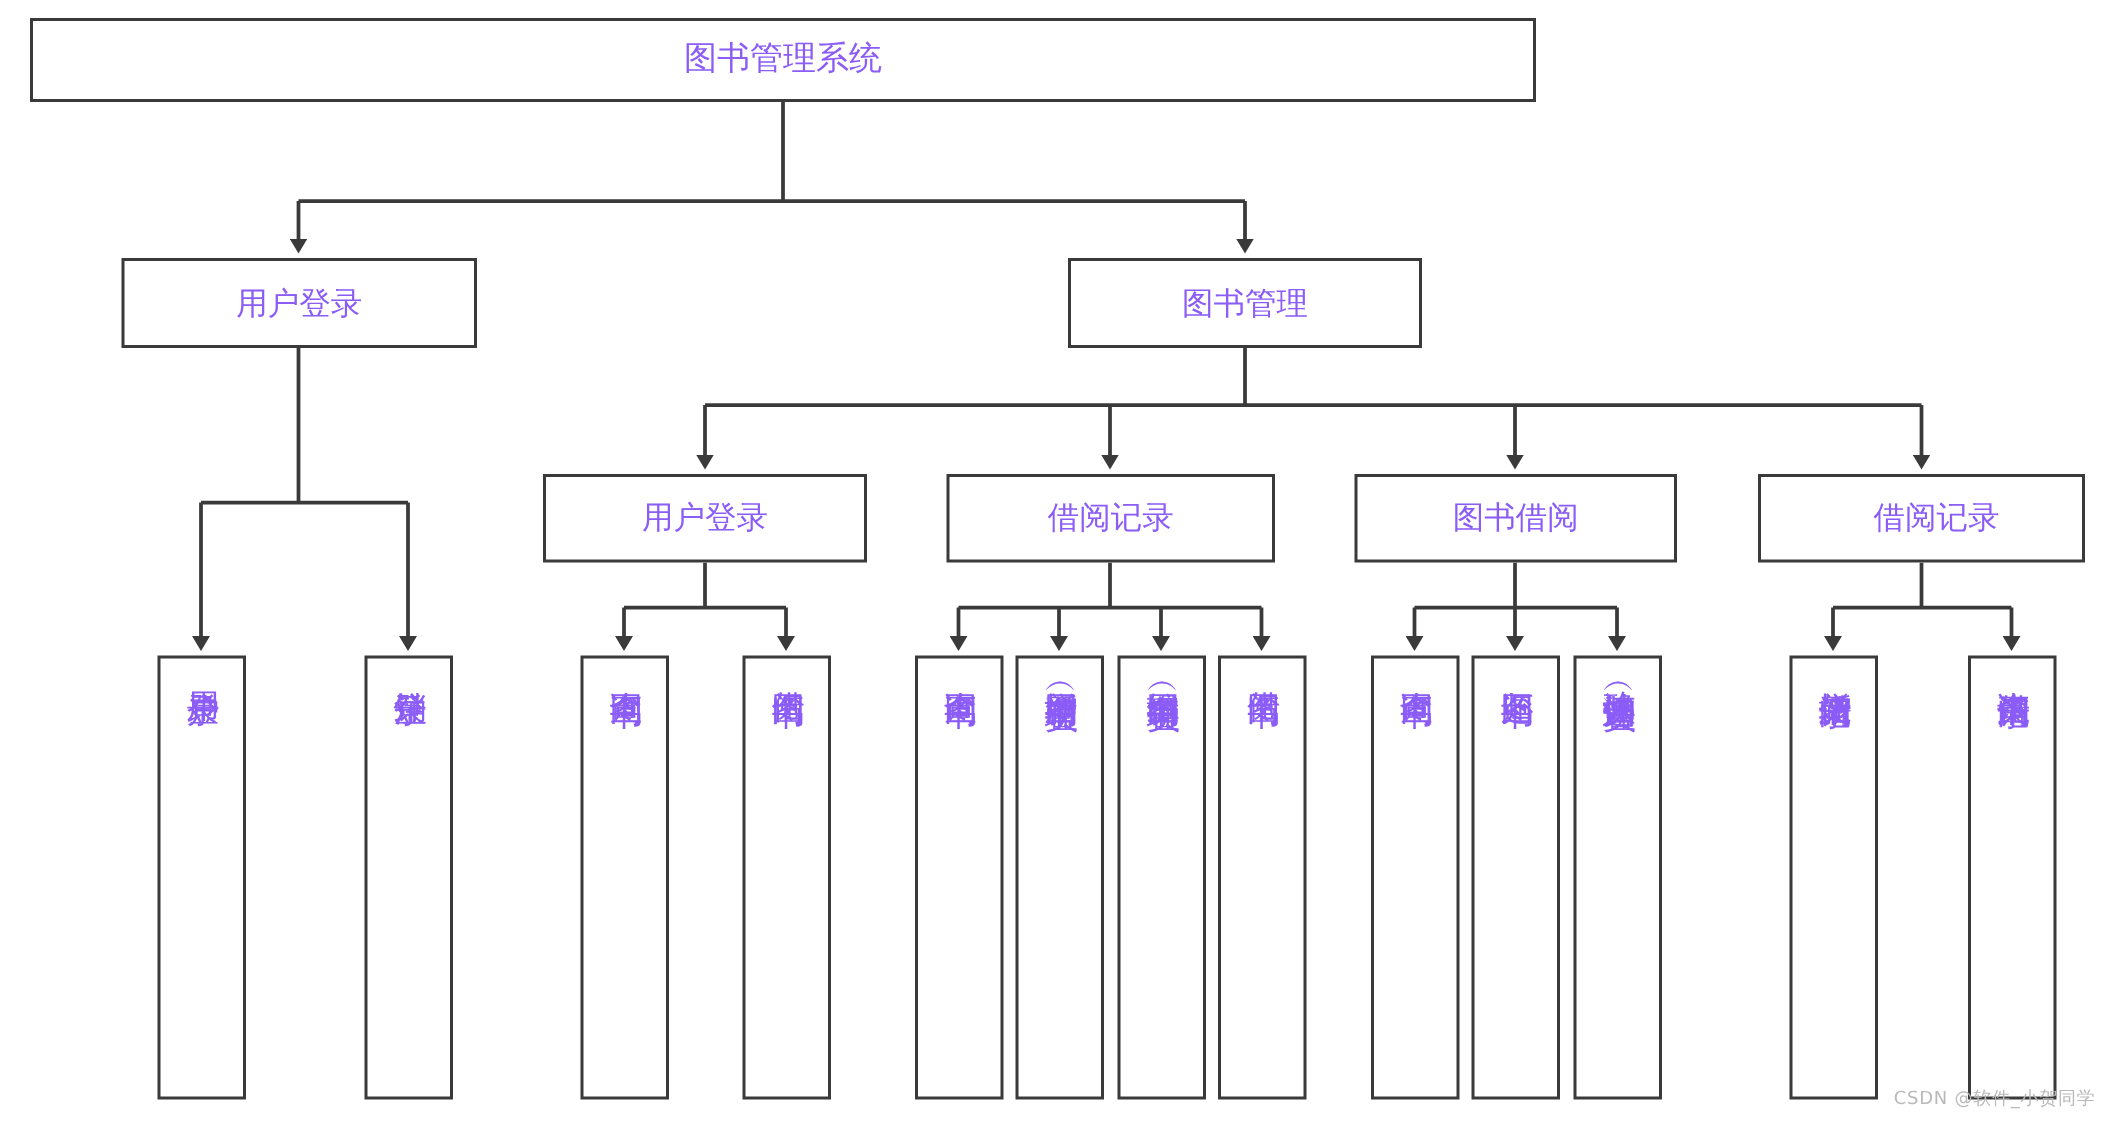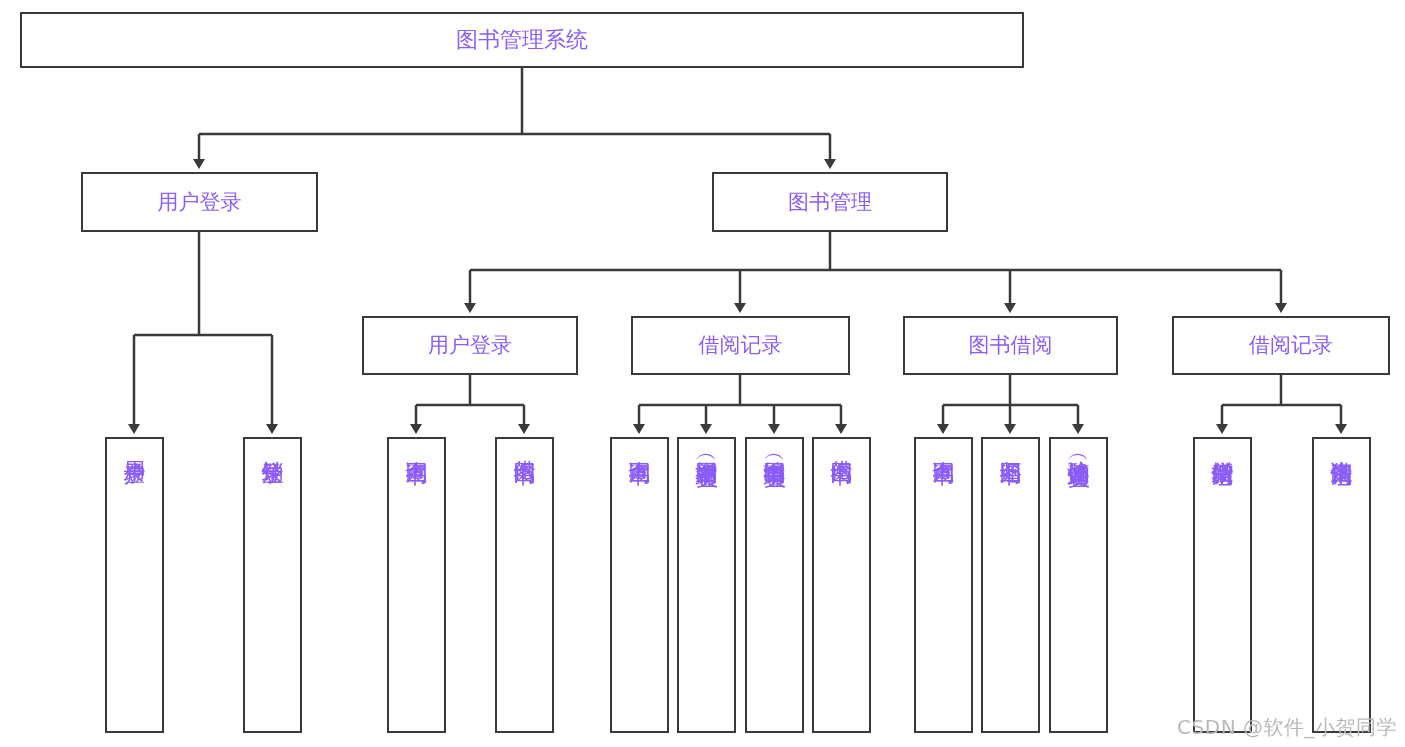--- a/index.html
+++ b/index.html
@@ -57,21 +57,21 @@
     writing-mode: vertical-rl;
     text-orientation: upright;
     font-size: 22px;
     letter-spacing: 1px;
     line-height: 1;
   }
   #watermark {
     position: absolute;
     right: 8px;
     bottom: 6px;
-    font-size: 20px;
+    font-size: 12px;
     color: #b9b9b9;
     letter-spacing: 0.5px;
     white-space: nowrap;
     user-select: none;
     margin-left: 36px;
   }
 </style>
 </head>
 <body>
 

